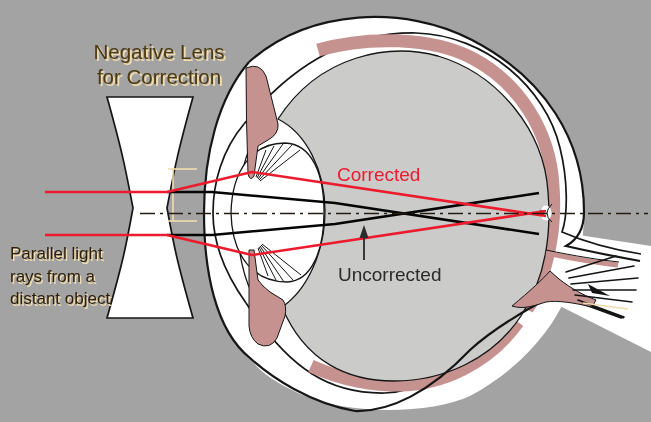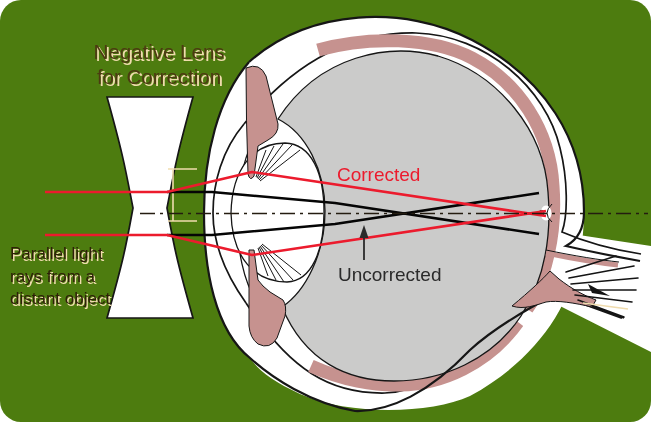--- a/index.html
+++ b/index.html
@@ -1,17 +1,17 @@
 <!DOCTYPE html>
 <html style="--ray-red: #ec1b2d; --tissue-pink: #c6928f; --vitreous-gray: #cbcbca; --outline-black: #161616; --axis-dark: #241c10; --title-brown: #4c3a12; --label-brown: #2e1f09; --label-dark: #2b2b2b; --shadow-tan: #f0dcae;"><head>
 <meta charset="utf-8">
 <style>
   html,body{margin:0;padding:0;background:#ffffff;}
-  .stage{position:relative;width:651px;height:422px;background:#4d7c0f;overflow:hidden;
-         font-family:"Liberation Sans", sans-serif;border-radius:21px;}
+  .stage{position:relative;width:651px;height:422px;background:#a3a3a3;overflow:hidden;
+         font-family:"Liberation Sans", sans-serif;}
   svg{display:block}
   
   .outline{stroke:var(--outline-black);fill:none;}
   .w2{stroke-width:2.2;} .w17{stroke-width:1.7;} .w14{stroke-width:1.3;} .w1{stroke-width:1;}
   .whitefill{fill:#ffffff;}
   .pinkfill{fill:var(--tissue-pink);}
   .pinkstroke{stroke:var(--tissue-pink);fill:none;}
   .grayfill{fill:var(--vitreous-gray);}
   .ray-red{stroke:var(--ray-red);stroke-width:2.6;fill:none;stroke-linejoin:round;}
   .ray-black{stroke:#050505;stroke-width:2.6;fill:none;stroke-linejoin:round;}

